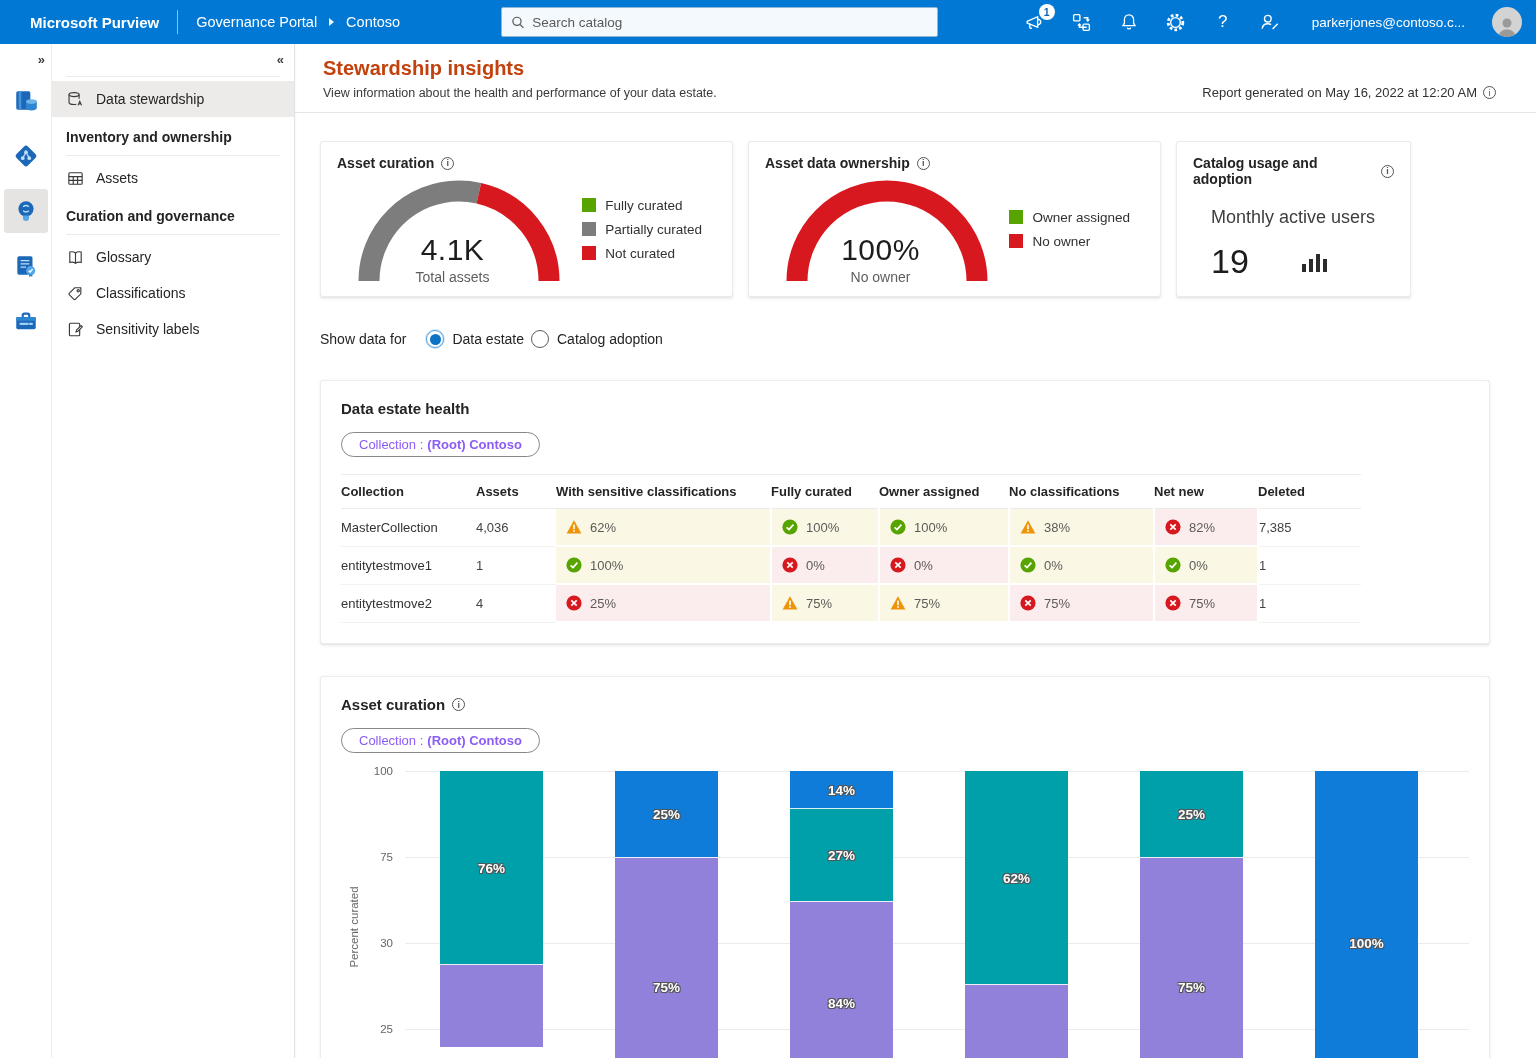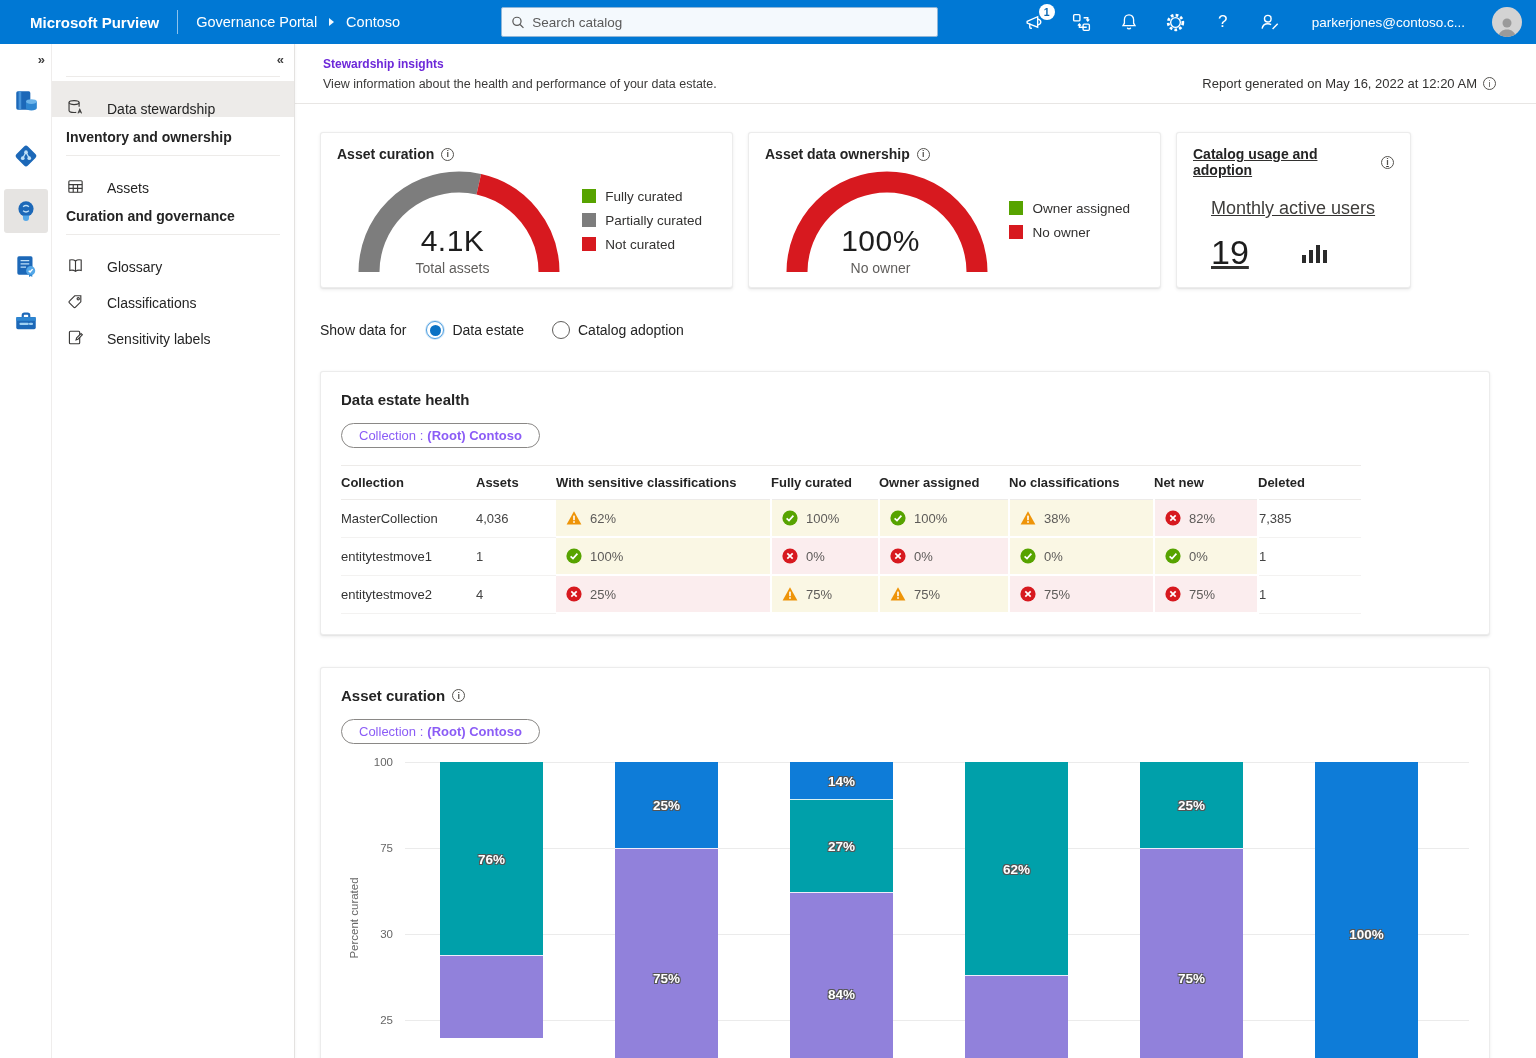--- a/index.html
+++ b/index.html
@@ -43,46 +43,46 @@
   .rail-item svg { width: 26px; height: 26px; }
 
   
   .sidebar { position: absolute; left: 52px; top: 44px; bottom: 0; width: 243px; background: #fff;
     border-right: 1px solid #e4e2e0; box-shadow: 1px 0 2px rgba(0,0,0,.03); z-index: 20; }
   .side-collapse { position: absolute; top: 8px; right: 12px; font-size: 13px; font-weight: 700;
     color: #404040; letter-spacing: -2px; cursor: pointer; }
   .nav-sections { padding-top: 32px; }
   .nav-section-label { font-size: 14px; font-weight: 700; color: #242424; padding: 12px 0 10px 14px; }
   .nav-divider { height: 1px; background: #edebe9; margin: 0 14px 4px 14px; }
-  .nav-item { display: flex; align-items: flex-end; gap: 22px; height: 36px; padding-left: 14px;
+  .nav-item { display: flex; align-items: center; gap: 11px; height: 36px; padding-left: 14px;
     font-size: 14px; color: #242424; cursor: pointer; }
   .nav-item.active { background: #edebe9; }
   .nav-item .nav-icon { width: 19px; height: 19px; display: flex; align-items: center; }
   .nav-item .nav-icon svg { width: 19px; height: 19px; }
 
   
   .main { position: absolute; left: 295px; top: 44px; right: 0; bottom: 0; background: #fff; overflow: hidden; }
   .page-head { position: relative; padding: 13px 40px 12px 28px; border-bottom: 1px solid #e8e6e4; }
-  .page-title { font-size: 12px; font-weight: 700; color: #6d28d9; }
+  .page-title { font-size: 20px; font-weight: 700; color: #c2410c; }
   .page-subtitle { font-size: 12.5px; color: #3b3a39; margin-top: 6px; }
   .report-note { position: absolute; right: 40px; bottom: 12px; font-size: 13px; color: #323130;
     display: flex; align-items: center; gap: 6px; }
   .info-i { display: inline-flex; width: 13px; height: 13px; border: 1px solid #55534f; border-radius: 50%;
     align-items: center; justify-content: center; font-size: 9px; font-style: normal; color: #55534f; flex: none; }
   .info-i::after { content: "i"; }
 
   .content { padding: 0 0 0 25px; }
 
   
   .cards-row { display: flex; gap: 15px; margin-top: 28px; }
   .card { background: #fff; border: 1px solid #ececec; border-radius: 3px; height: 156px;
     box-shadow: 0 1.6px 3.6px rgba(0,0,0,.07), 0 0.3px 0.9px rgba(0,0,0,.05); padding: 13px 16px; }
   .card-title { font-size: 14px; font-weight: 700; color: #242424; display: flex; align-items: center; gap: 7px; }
   .card-g { width: 413px; }
-  .card-sm { width: 235px; text-decoration: underline; }
+  .card-sm { width: 235px; }
   .gauge-wrap { display: flex; align-items: center; margin-top: 2px; }
   .gauge-box { position: relative; width: 212px; height: 112px; margin-left: 16px; flex: none; }
   .gauge-box svg { position: absolute; inset: 0; }
   .gauge-center { position: absolute; left: 0; right: 13px; bottom: 0; text-align: center; }
   .gauge-value { font-size: 30px; color: #1d1d1d; letter-spacing: .5px; }
   .gauge-caption { font-size: 14px; color: #605e5c; margin-top: 2px; }
   .legend { margin-left: auto; margin-right: 14px; display: flex; flex-direction: column; gap: 9px; align-self: center; }
   .legend-row { display: flex; align-items: center; gap: 9px; font-size: 13.5px; color: #323130; }
   .legend-swatch { width: 14px; height: 14px; flex: none; }
   .mau-label { font-size: 18px; color: #3f3e3c; margin: 20px 0 0 18px; }
@@ -393,21 +393,21 @@
               <rect x="8" y="9" width="4" height="13"></rect>
               <rect x="15" y="4" width="4" height="18"></rect>
               <rect x="22" y="9" width="4" height="13"></rect>
           </svg>
         </div>
       </div>
     </div>
 
     <div class="filter-row">
       <span>Show data for</span>
-      <span id="radio-group" style="display:flex;align-items:center;gap:22px;">
+      <span id="radio-group" style="display:flex;align-items:center;gap:1px;">
           <span class="radio-opt">
             <span class="radio-dot on"></span>
             <span>Data estate</span>
           </span>
           <span class="radio-opt">
             <span class="radio-dot"></span>
             <span>Catalog adoption</span>
           </span>
         </span>
     </div>

